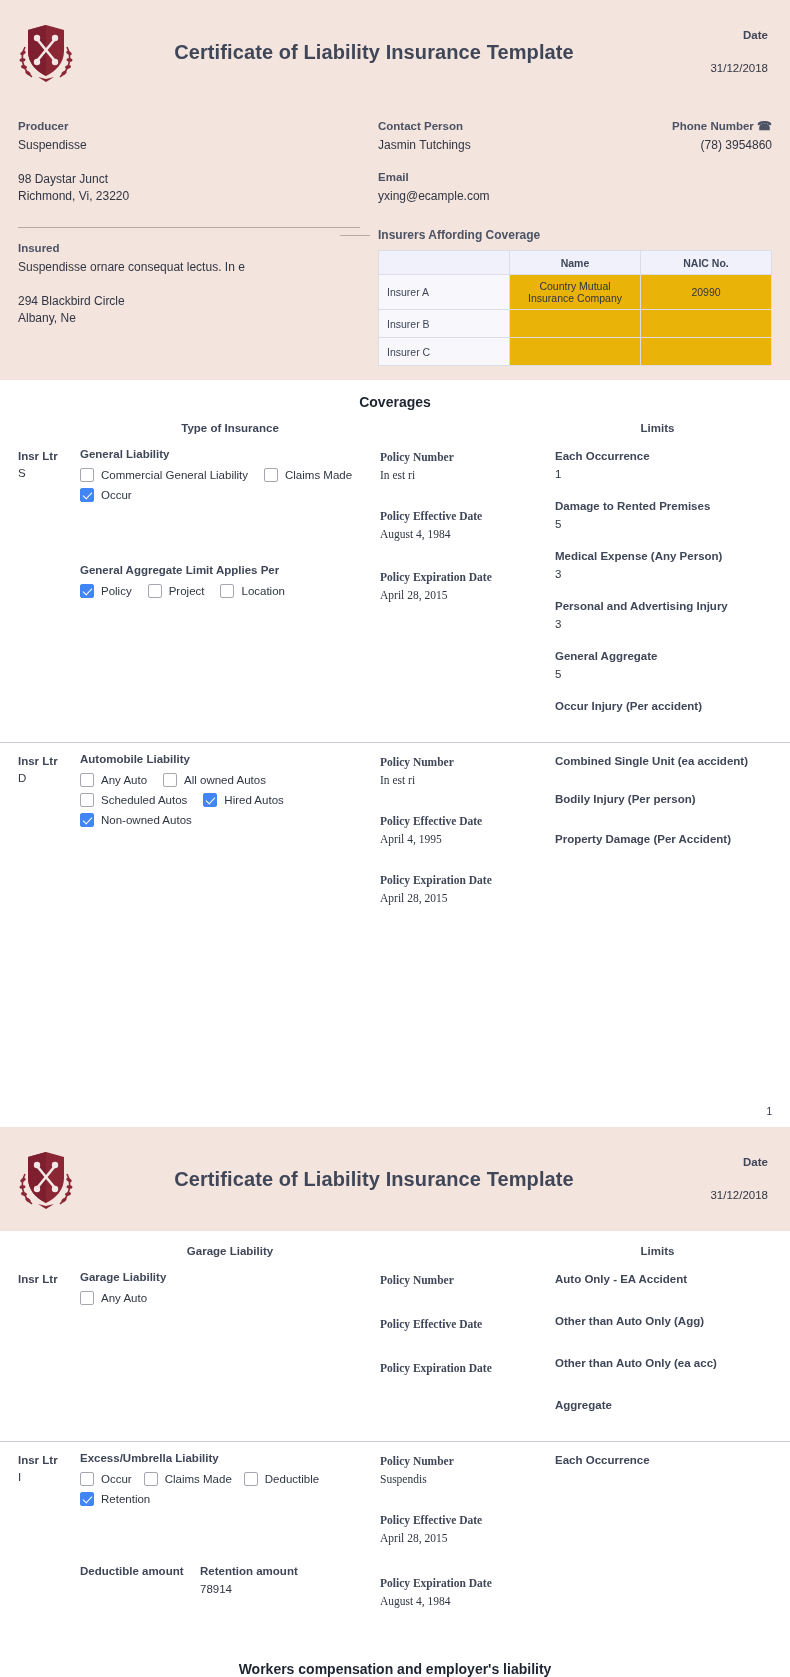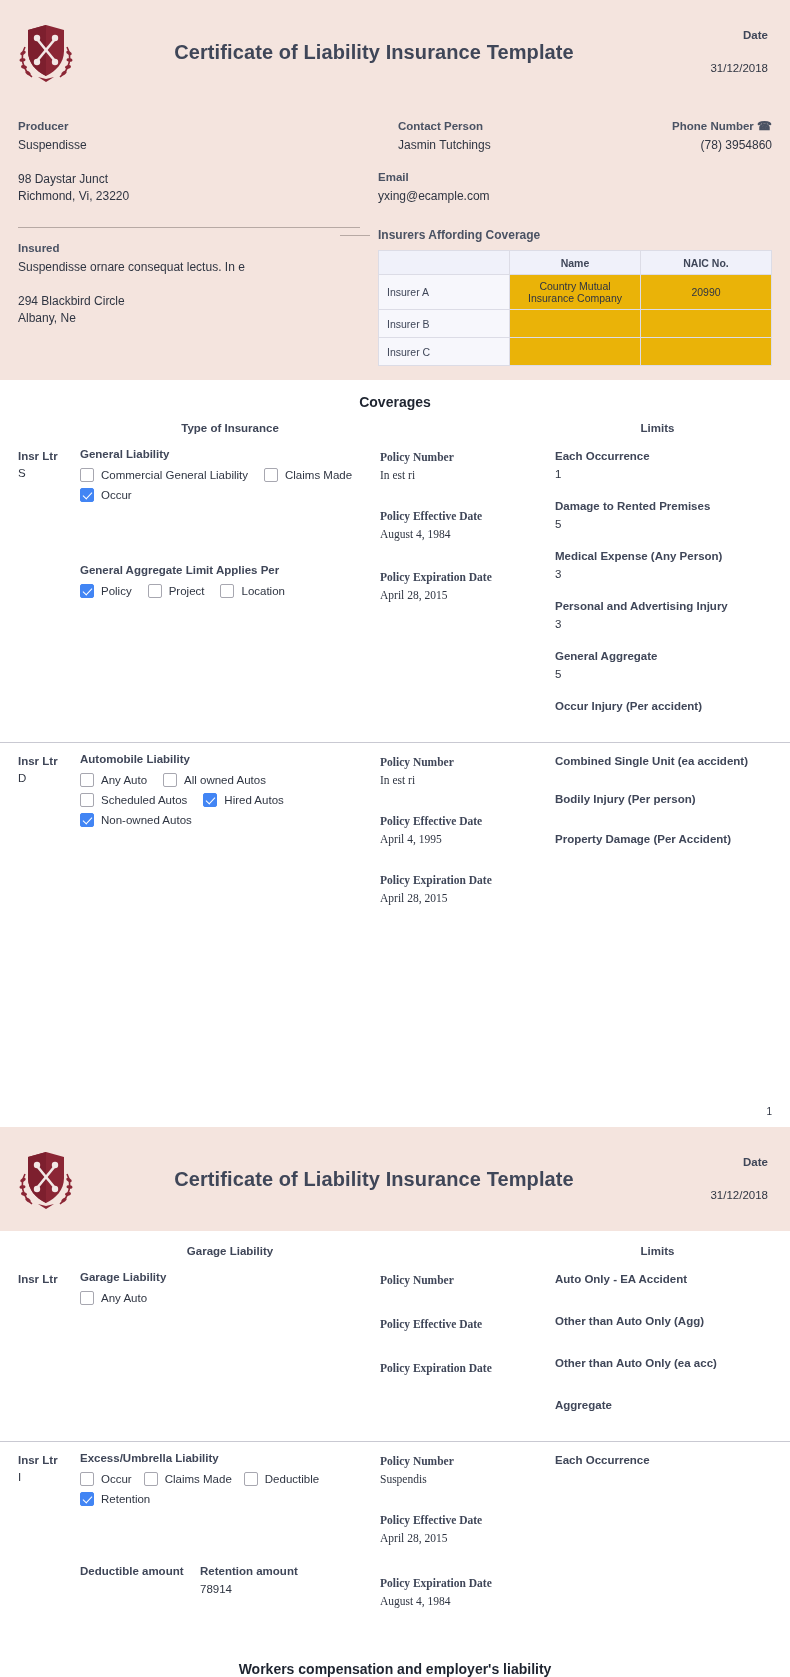--- a/index.html
+++ b/index.html
@@ -76,21 +76,21 @@
   }
   .addr { font-size: 12px; color:#2f3542; line-height: 17px; margin-top: 16px; }
 
   .divider-left {
     border-top: 1px solid #b7a9a4;
     margin: 22px 0 10px 0;
   }
 
   .insured-block { min-height: 120px; }
 
-  .ins-head-row { display:flex; align-items:flex-start;margin-left:20px; }
+  .ins-head-row { display:flex; align-items:flex-start; }
   .contact-col { flex: 1; }
   .phone-col { width: 130px; flex: 0 0 130px; text-align: right; }
   .phone-col .fld-label { text-align: right; }
   .phone-col .fld-value { text-align: right; }
 
   .right-divider-wrap { display:flex; align-items:center; margin: 22px 0 8px 0; }
   .right-divider-line {
     width: 30px; height: 0;
     border-top: 1px solid #b7a9a4;
     margin-right: 8px;

